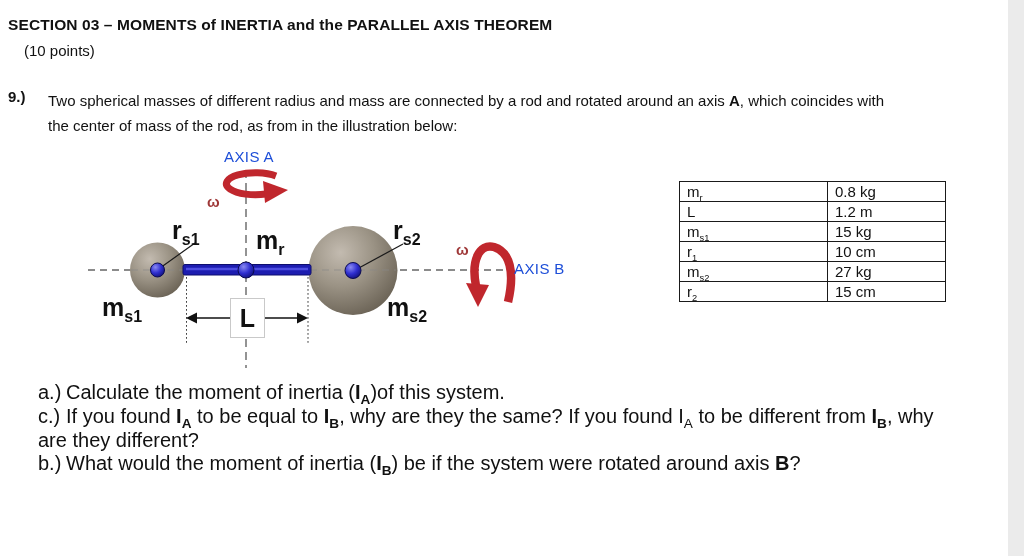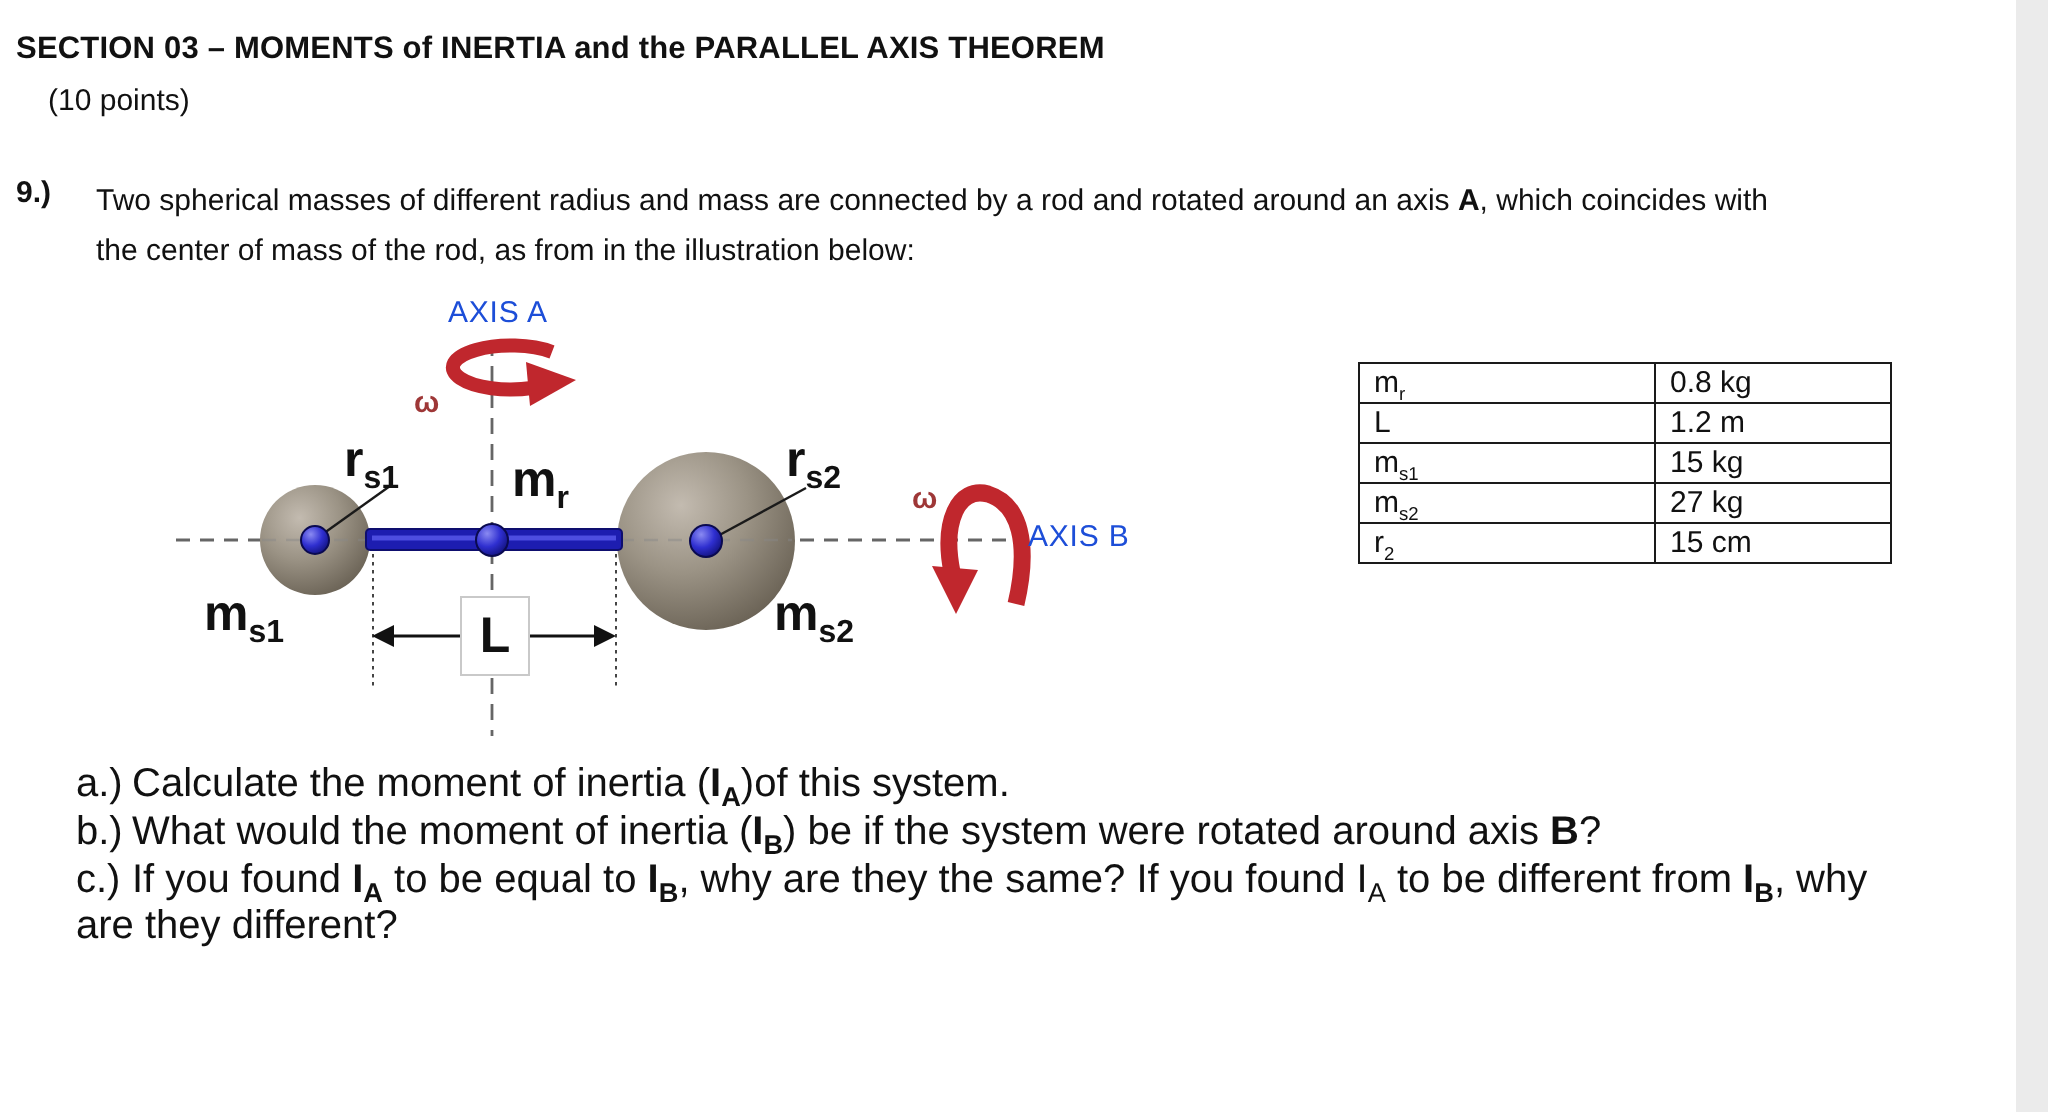--- a/index.html
+++ b/index.html
@@ -131,35 +131,39 @@
         </tr>
         <tr>
           <td class="lbl"><span>L</span></td>
           <td class="val">1.2 m</td>
         </tr>
         <tr>
           <td class="lbl"><span>m</span><sub>s1</sub></td>
           <td class="val">15 kg</td>
         </tr>
         <tr>
+          <td class="lbl"><span>r</span><sub>1</sub></td>
+          <td class="val">10 cm</td>
+        </tr>
+        <tr>
           <td class="lbl"><span>m</span><sub>s2</sub></td>
           <td class="val">27 kg</td>
         </tr>
         <tr>
           <td class="lbl"><span>r</span><sub>2</sub></td>
           <td class="val">15 cm</td>
         </tr>
       </tbody>
   </table>
 
   <div class="parts">
     <div class="part">
       <span class="part-marker">a.)</span><span><span>Calculate the moment of inertia (</span><span class="b">I</span><sub class="b">A</sub><span>)of this system.</span></span>
     </div>
     <div class="part">
-      <span class="part-marker">b.)</span><span><span>What would the moment of inertia (</span><span class="b">I</span><sub class="b">B</sub><span>) be if the system were rotated around axis </span><span class="b">B</span><span>?</span></span>
+      <span class="part-marker">c.)</span><span><span>If you found </span><span class="b">I</span><sub class="b">A</sub><span> to be equal to </span><span class="b">I</span><sub class="b">B</sub><span>, why are they the same?  If you found </span><span>I</span><sub>A</sub><span> to be different from </span><span class="b">I</span><sub class="b">B</sub><span>, why are they different?</span></span>
     </div>
     <div class="part">
-      <span class="part-marker">c.)</span><span><span>If you found </span><span class="b">I</span><sub class="b">A</sub><span> to be equal to </span><span class="b">I</span><sub class="b">B</sub><span>, why are they the same?  If you found </span><span>I</span><sub>A</sub><span> to be different from </span><span class="b">I</span><sub class="b">B</sub><span>, why are they different?</span></span>
+      <span class="part-marker">b.)</span><span><span>What would the moment of inertia (</span><span class="b">I</span><sub class="b">B</sub><span>) be if the system were rotated around axis </span><span class="b">B</span><span>?</span></span>
     </div>
   </div>
 
 </div>
 
 </body></html>

